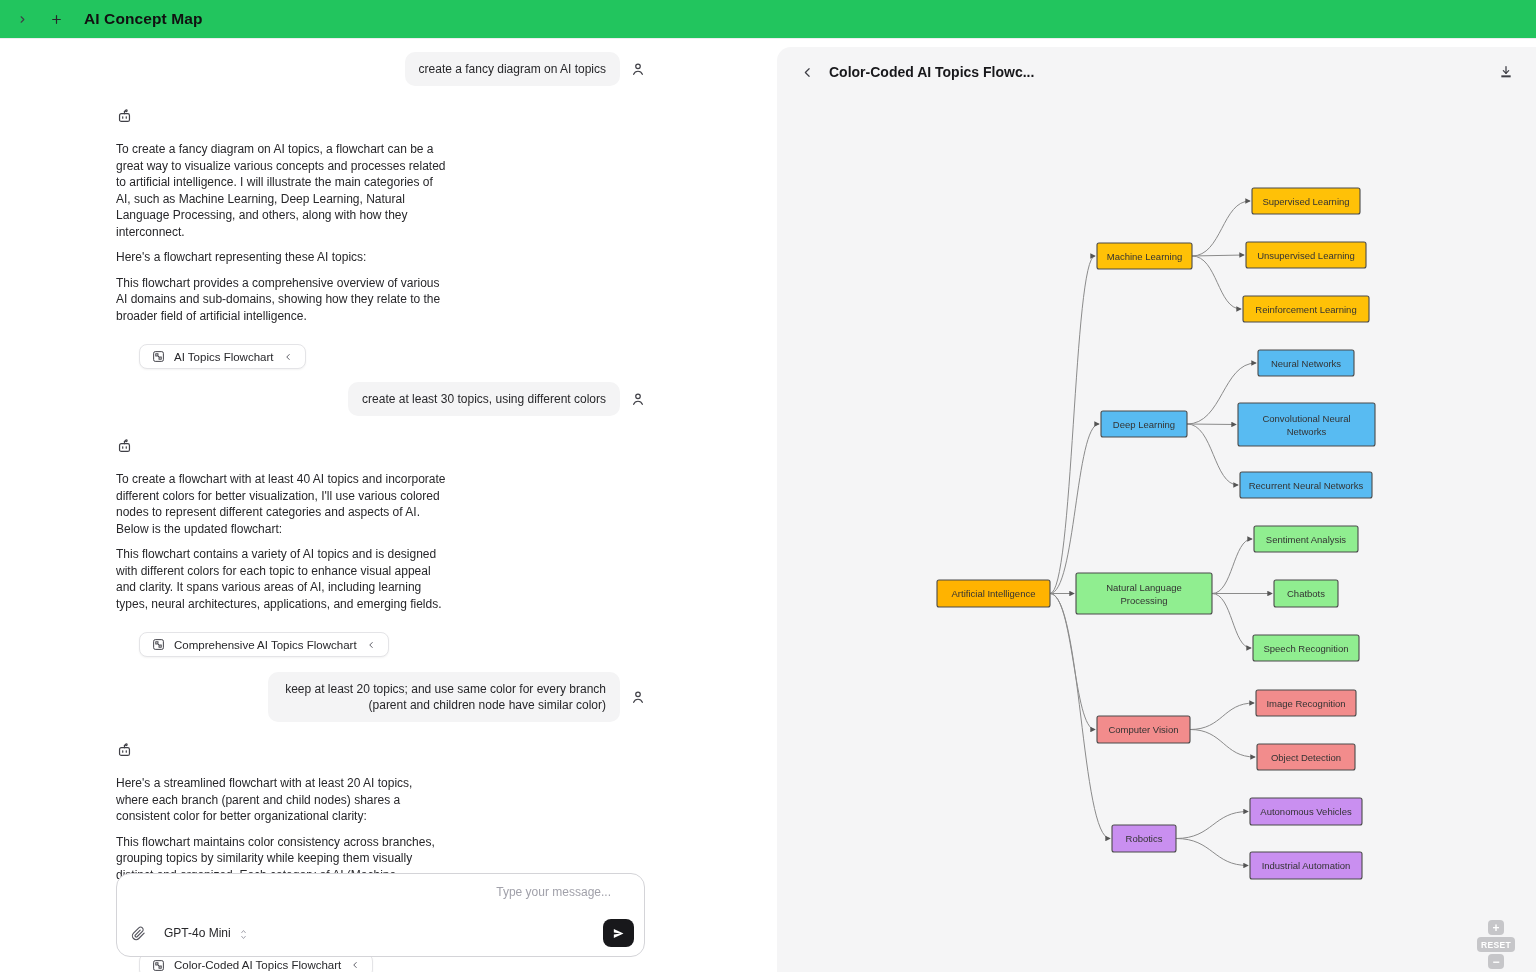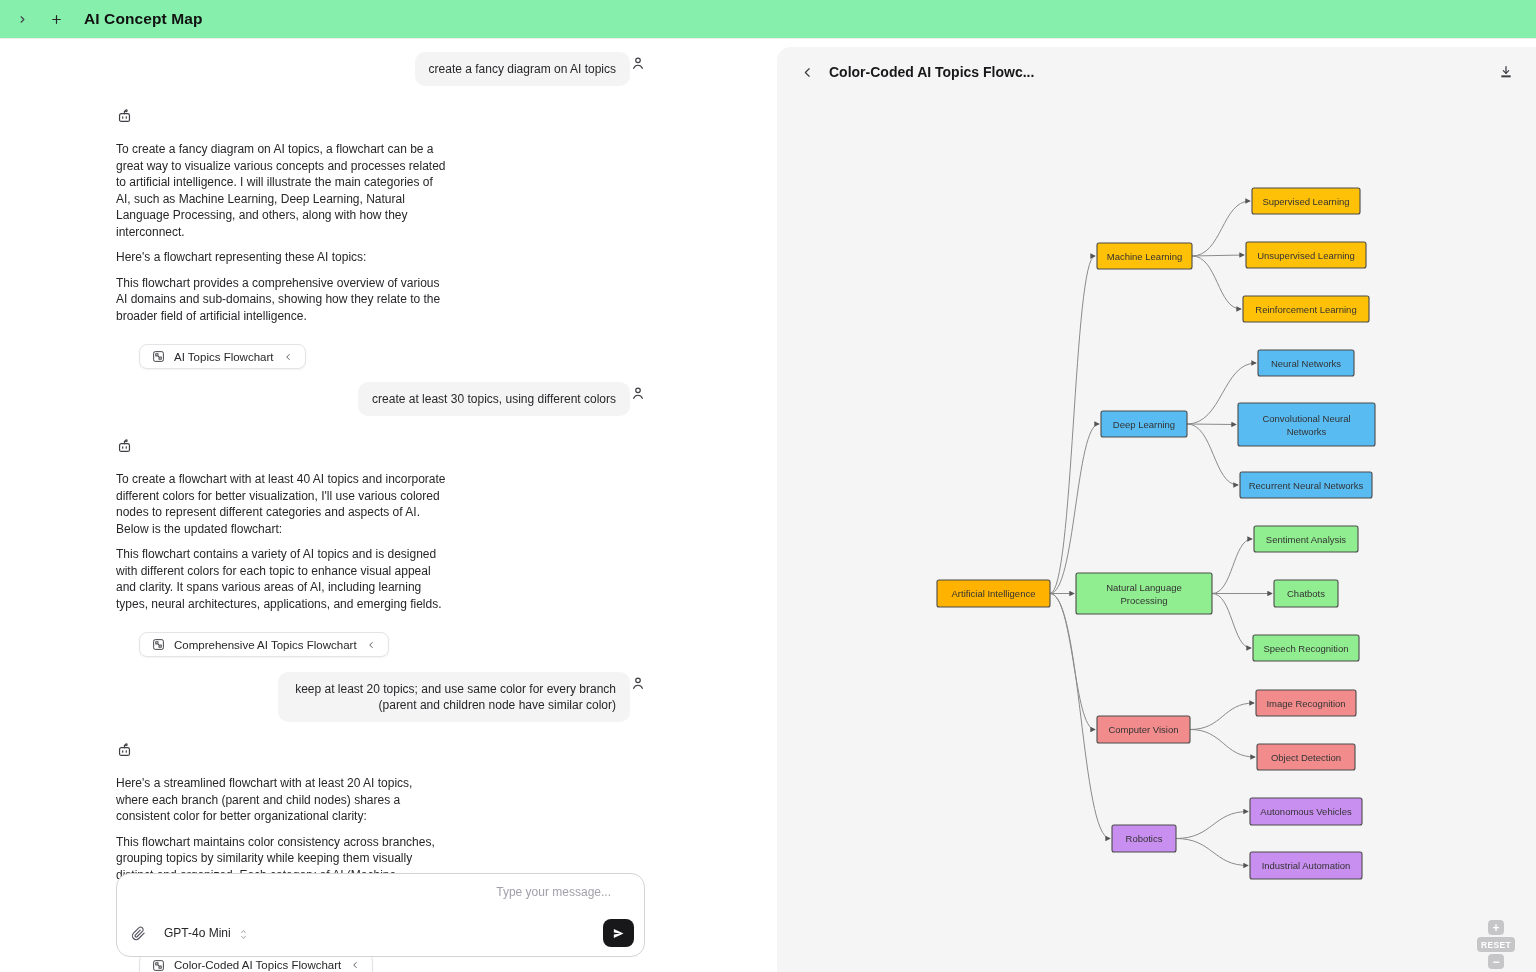--- a/index.html
+++ b/index.html
@@ -4,33 +4,33 @@
 <style>
   * { box-sizing: border-box; }
   html,body { margin:0; padding:0; }
   body {
     width:1536px; height:972px; position:relative; overflow:hidden;
     background:#fff; font-family:"Liberation Sans", sans-serif; color:#27272a;
   }
   
   .app-header {
     position:absolute; top:0; left:0; right:0; height:39px;
-    background:#86efac; border-bottom:1px solid #ededf0;
+    background:#22c55e; border-bottom:1px solid #ededf0;
     display:flex; align-items:center; z-index:10;
   }
   .hdr-icon { display:inline-flex; align-items:center; justify-content:center; cursor:pointer; color:#3f3f46; }
   .hdr-chevron { margin-left:12px; width:20px; }
   .hdr-plus { margin-left:14px; width:20px; font-size:16px; color:#27272a; }
   .app-title { margin-left:18px; font-size:15.5px; font-weight:700; color:#111; letter-spacing:.1px; }
 
   
   .chat-panel { position:absolute; top:39px; left:0; width:777px; bottom:0; background:#fff; }
   .chat-inner { position:absolute; left:116px; top:0; width:530px; }
 
-  .row-user { display:flex; justify-content:flex-end; align-items:flex-start; }
+  .row-user { display:flex; justify-content:flex-end; align-items:center; gap:10px; }
   .row-user.m1 { margin-top:13px; }
   .row-user.m2 { margin-top:13px; }
   .row-user.m3 { margin-top:15px; }
   .user-bubble {
     background:#f4f4f5; border-radius:10px; padding:9px 14px;
     font-size:12px; line-height:16px; color:#27272a; max-width:352px;
   }
   .user-bubble.align-r { text-align:right; }
   .avatar { flex:0 0 auto; margin-top:3px; color:#3f3f46; }
 

